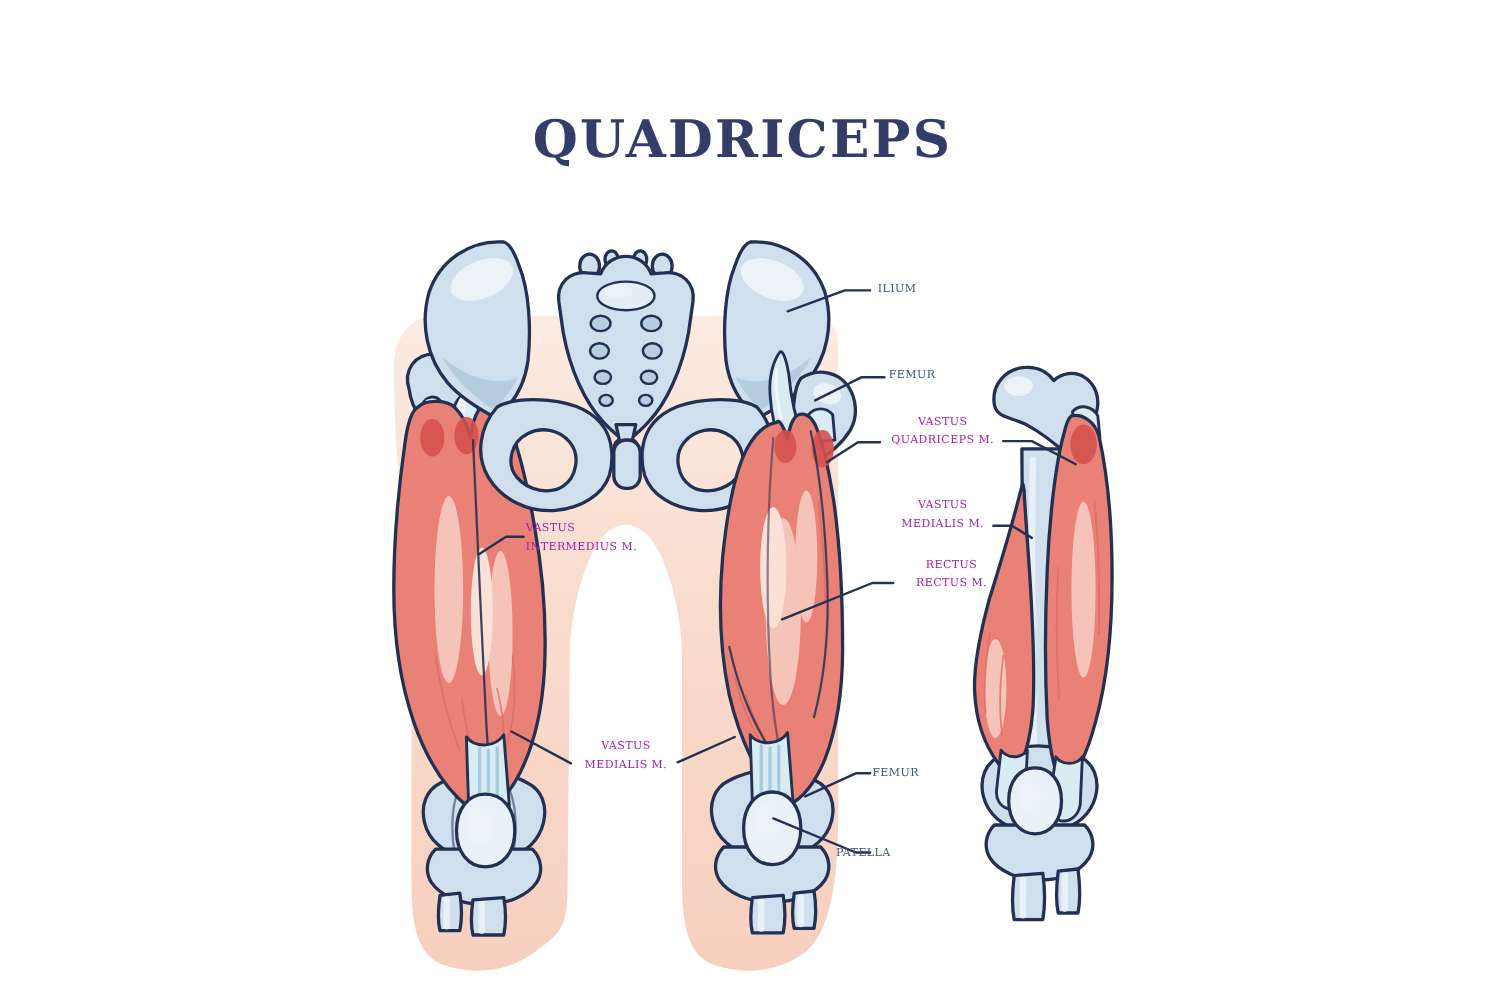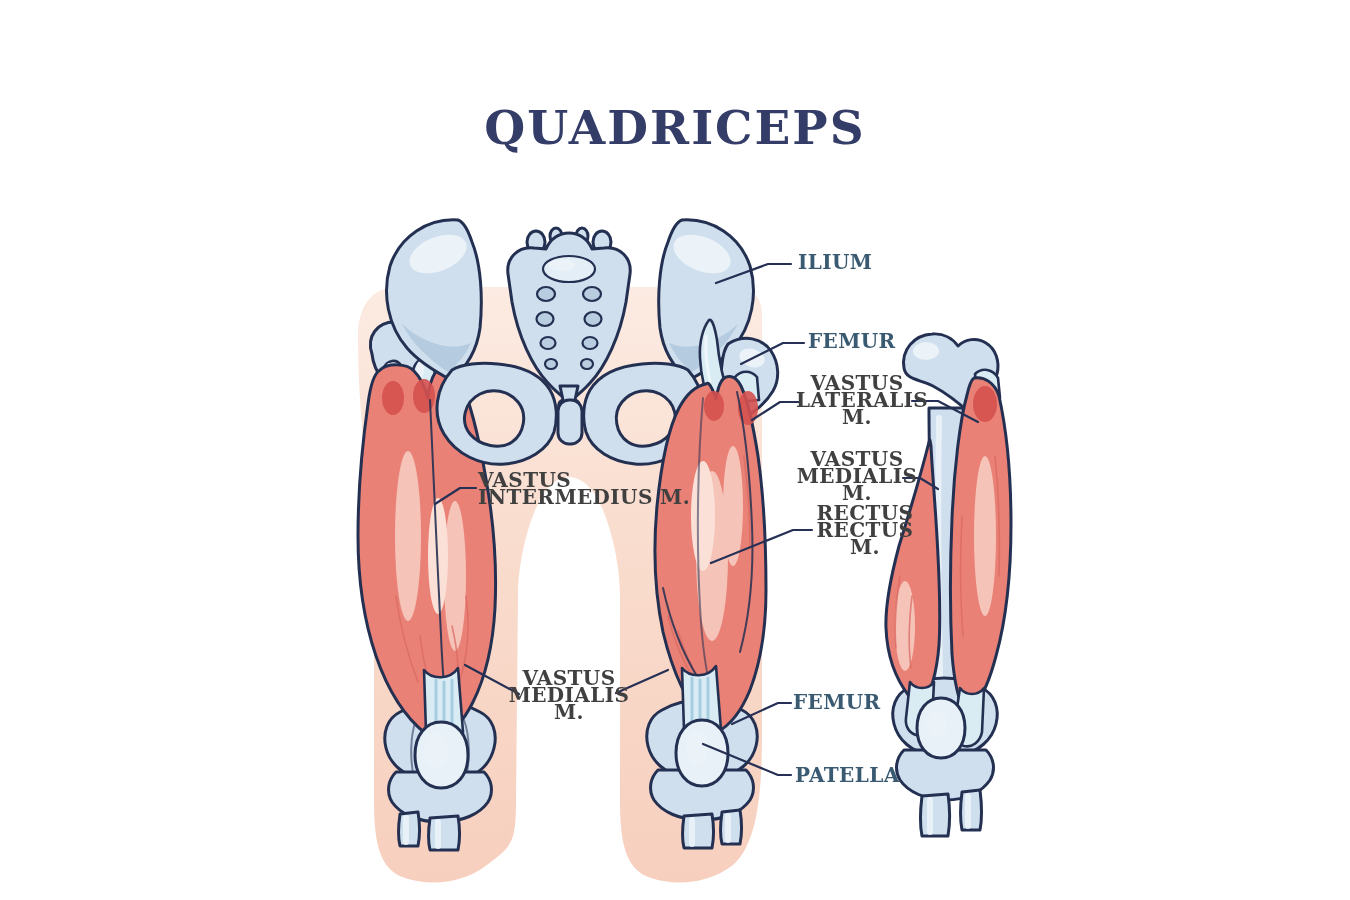--- a/index.html
+++ b/index.html
@@ -1,23 +1,23 @@
 <!DOCTYPE html>
 <html><head>
 <meta charset="utf-8">
 <style>
   html,body{margin:0;padding:0;background:#ffffff;}
   .canvas{position:relative;width:1350px;height:900px;background:#ffffff;overflow:hidden;
           font-family:"DejaVu Serif","Liberation Serif",serif;margin-top:36px;}
   .title{position:absolute;left:0;top:64px;width:1350px;text-align:center;
          font-size:47px;font-weight:bold;letter-spacing:2px;color:#343c68;}
   .artwork{position:absolute;left:0;top:0;}
-  .lbl{position:absolute;font-weight:bold;font-size:20px;letter-spacing:.4px;line-height:17px;white-space:nowrap;}
+  .lbl{position:absolute;font-weight:normal;font-size:10px;letter-spacing:.4px;line-height:17px;white-space:nowrap;}
   .lbl.bone{color:#3a5a72;}
-  .lbl.muscle{color:#404040;}
+  .lbl.muscle{color:#a21caf;}
   .lbl.center{text-align:center;white-space:normal;}
   .lbl span{display:block;}
   
   .bone{fill:#cfdfee;stroke:#243052;stroke-width:3;stroke-linejoin:round;}
   .boneshade{fill:#aec6db;stroke:none;}
   .bonehl{fill:#ebf3f9;stroke:none;}
   .musc{fill:#e98176;stroke:#243052;stroke-width:3;stroke-linejoin:round;}
   .muscdark{fill:#d5514f;stroke:none;}
   .muschl{fill:#f6c3b8;stroke:none;}
   .muschl2{fill:#fbe0d7;stroke:none;}
@@ -216,21 +216,21 @@
       <polyline class="lead" points="732,688 778,667 791,667"></polyline>
       <polyline class="lead" points="703,708 778,739 791,739"></polyline>
     </g>
   </svg>
 
   <div class="lbl bone" style="left:798px;top:218px;">ILIUM</div>
   <div class="lbl bone" style="left:808px;top:297px;">FEMUR</div>
 
   <div class="lbl muscle center" style="left:796px;top:339px;width:122px;">
     <span>VASTUS</span>
-    <span>LATERALIS M.</span>
+    <span>QUADRICEPS M.</span>
   </div>
 
   <div class="lbl muscle center" style="left:796px;top:415px;width:122px;">
     <span>VASTUS</span>
     <span>MEDIALIS M.</span>
   </div>
 
   <div class="lbl muscle center" style="left:804px;top:469px;width:122px;">
     <span>RECTUS</span>
     <span>RECTUS M.</span>
@@ -240,15 +240,15 @@
     <span>VASTUS</span>
     <span>INTERMEDIUS M.</span>
   </div>
 
   <div class="lbl muscle center" style="left:508px;top:634px;width:122px;">
     <span>VASTUS</span>
     <span>MEDIALIS M.</span>
   </div>
 
   <div class="lbl bone" style="left:793px;top:658px;">FEMUR</div>
-  <div class="lbl bone" style="left:795px;top:731px;text-align:right;">PATELLA</div>
+  <div class="lbl bone" style="left:760px;top:731px;text-align:right;">PATELLA</div>
 
 </div>
 
 </body></html>

